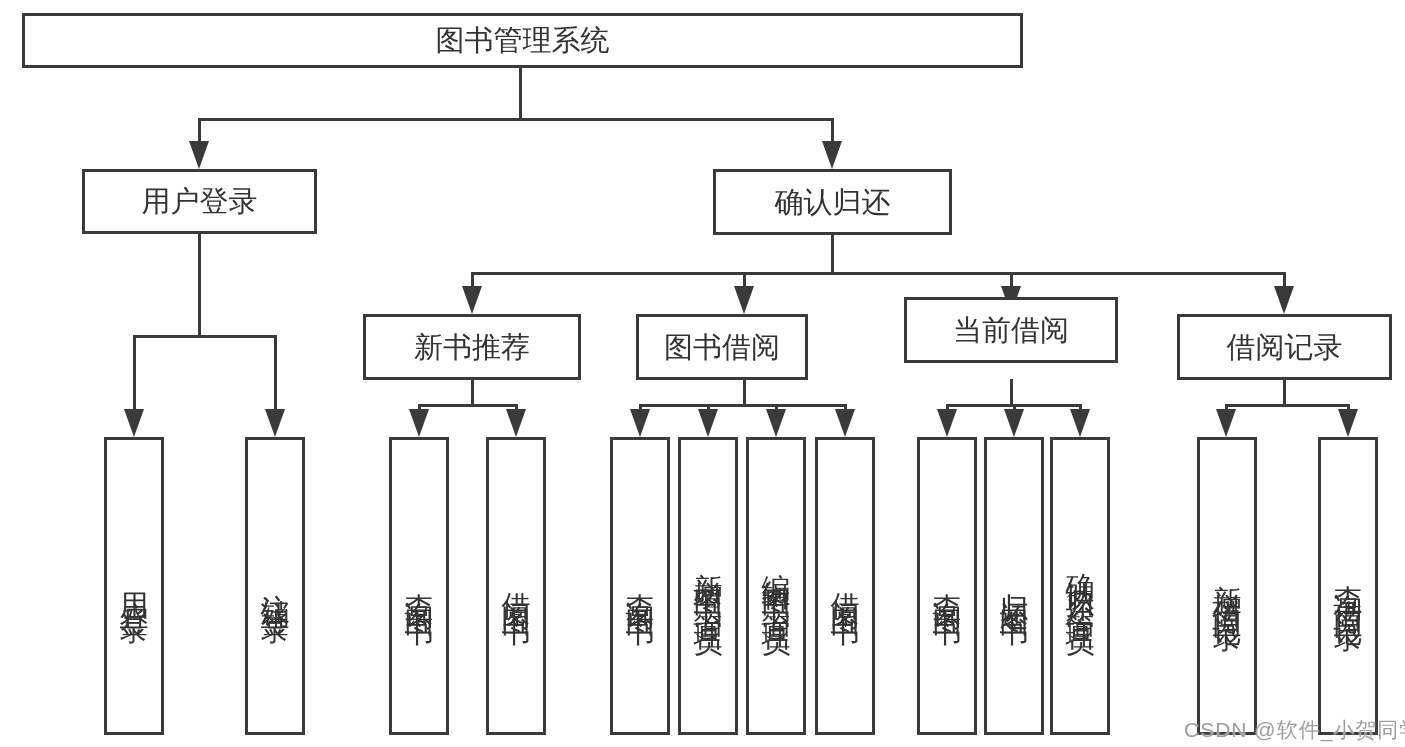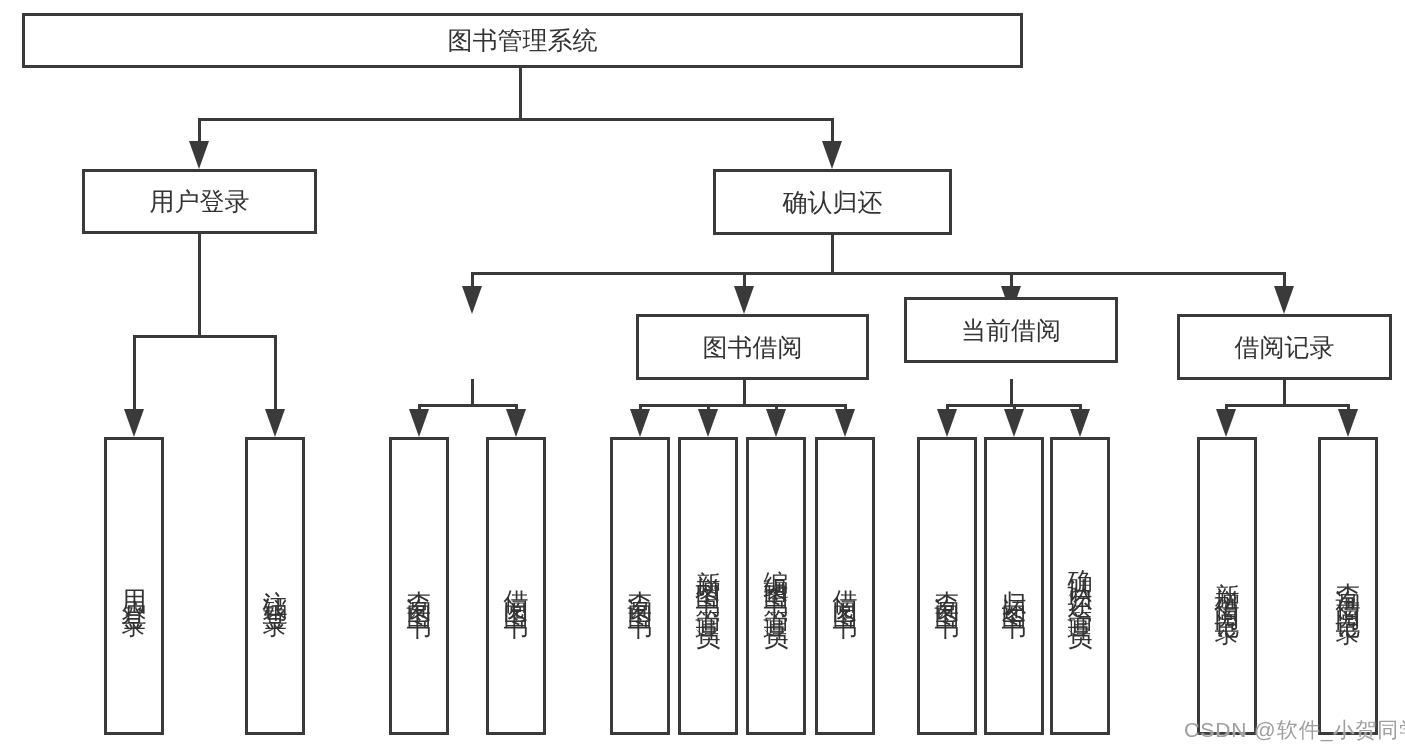--- a/index.html
+++ b/index.html
@@ -18,21 +18,21 @@
   }
   .node{
     position:absolute;
     box-sizing:border-box;
     border:3px solid var(--line);
     background:#fff;
     display:flex;
     align-items:center;
     justify-content:center;
     color:var(--text);
-    font-size:25px;
+    font-size:29px;
     line-height:1;
     white-space:nowrap;
   }
   .node .lbl{display:block;}
   .node.vert .lbl{
     writing-mode:vertical-rl;
     text-orientation:mixed;
     letter-spacing:8px;
     white-space:normal;
     max-height:280px;
@@ -90,21 +90,24 @@
   <div class="hl" style="left:471px;top:272px;width:814px;"></div>
   <div class="vl" style="left:471px;top:272px;height:18px;"></div>
   <div class="vl" style="left:743px;top:272px;height:18px;"></div>
   <div class="vl" style="left:1010px;top:272px;height:18px;"></div>
   <div class="vl" style="left:1283px;top:272px;height:18px;"></div>
   <div class="ar" style="left:462px;top:286px;"></div>
   <div class="ar" style="left:734px;top:286px;"></div>
   <div class="ar" style="left:1001px;top:286px;"></div>
   <div class="ar" style="left:1274px;top:286px;"></div>
 
-  <div class="node" style="left:636px;top:314px;width:233px;height:66px;">
+  <div class="node" style="left:363px;top:314px;width:218px;height:66px;">
+    <span class="lbl">新书推荐</span>
+  </div>
+  <div class="node" style="left:636px;top:314px;width:172px;height:66px;">
     <span class="lbl">图书借阅</span>
   </div>
   <div class="node" style="left:904px;top:297px;width:214px;height:66px;">
     <span class="lbl">当前借阅</span>
   </div>
   <div class="node" style="left:1177px;top:314px;width:215px;height:66px;">
     <span class="lbl">借阅记录</span>
   </div>
 
   <div class="vl" style="left:471px;top:379px;height:27px;"></div>

